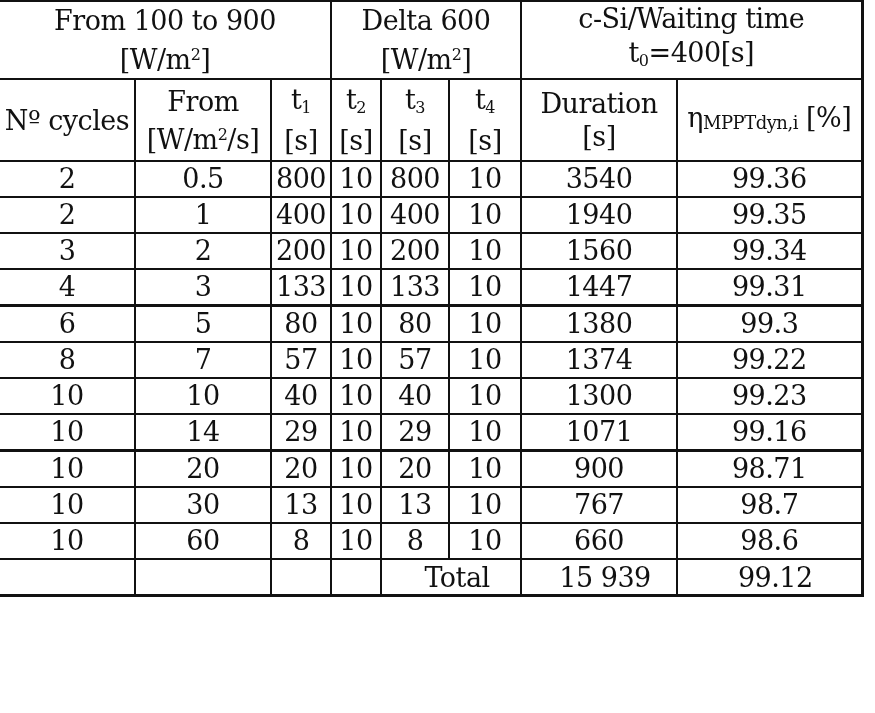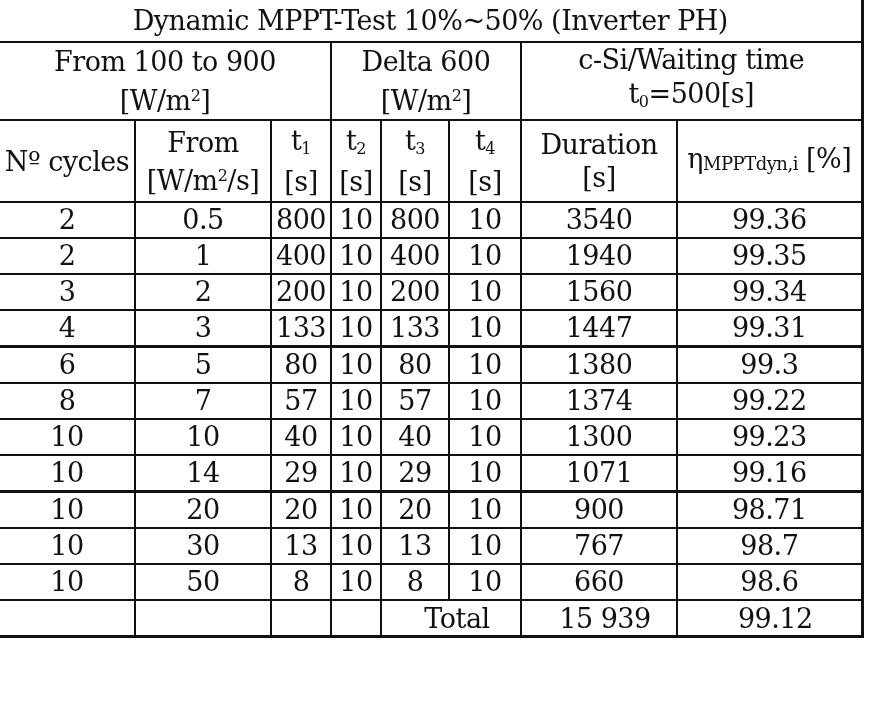--- a/index.html
+++ b/index.html
@@ -50,36 +50,33 @@
     <col style="width:136px">
     <col style="width:60px">
     <col style="width:50px">
     <col style="width:68px">
     <col style="width:72px">
     <col style="width:156px">
     <col style="width:185px">
   </colgroup>
 
   <tbody>
-        <tr class="title-row">
-    <td colspan="8" class="first last">Dynamic MPPT-Test 10%~50% (Inverter PH)</td>
-  </tr>
 
   <tr class="group-row">
     <td colspan="3" class="first">
       <div>From 100 to 900</div>
       <div><span>[W/m</span><span class="sup">2</span><span>]</span></div>
     </td>
     <td colspan="3">
       <div>Delta 600</div>
       <div><span>[W/m</span><span class="sup">2</span><span>]</span></div>
     </td>
     <td colspan="2" class="last">
       <div>c-Si/Waiting time</div>
-      <div><span>t</span><span class="sub">0</span><span>=500[s]</span></div>
+      <div><span>t</span><span class="sub">0</span><span>=400[s]</span></div>
     </td>
   </tr>
 
   <tr class="head-row">
     <td class="first"><span>Nº cycles</span></td>
     <td>
       <div>From</div>
       <div><span>[W/m</span><span class="sup">2</span><span>/s]</span></div>
     </td>
     <td>
@@ -202,21 +199,21 @@
     <td>30</td>
     <td class="cell-tight">13</td>
     <td class="cell-tight">10</td>
     <td>13</td>
     <td>10</td>
     <td>767</td>
     <td class="last">98.7</td>
   </tr>
   <tr class="data-row">
     <td class="first">10</td>
-    <td>50</td>
+    <td>60</td>
     <td class="cell-tight">8</td>
     <td class="cell-tight">10</td>
     <td>8</td>
     <td>10</td>
     <td>660</td>
     <td class="last">98.6</td>
   </tr>
 
   <tr class="total-row">
     <td class="first"></td>

